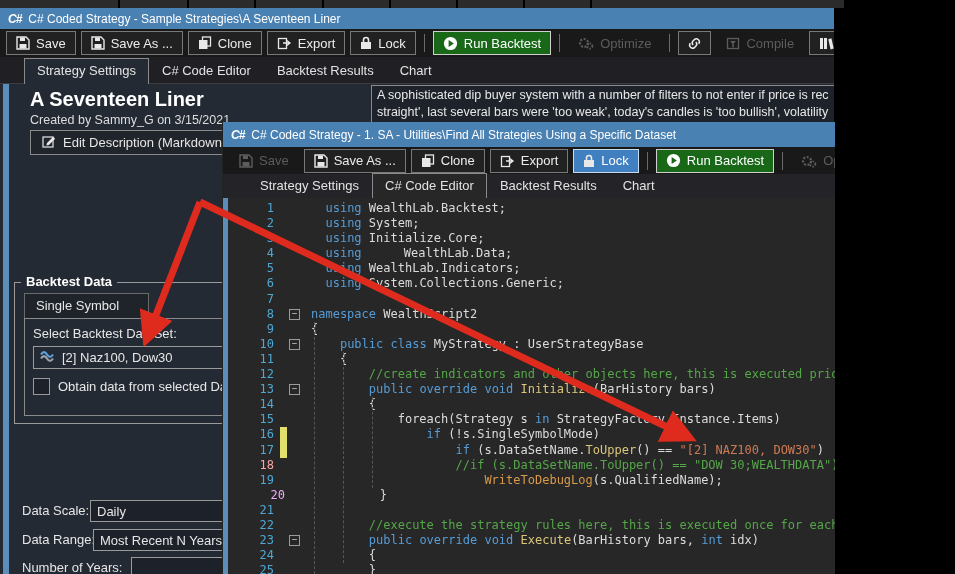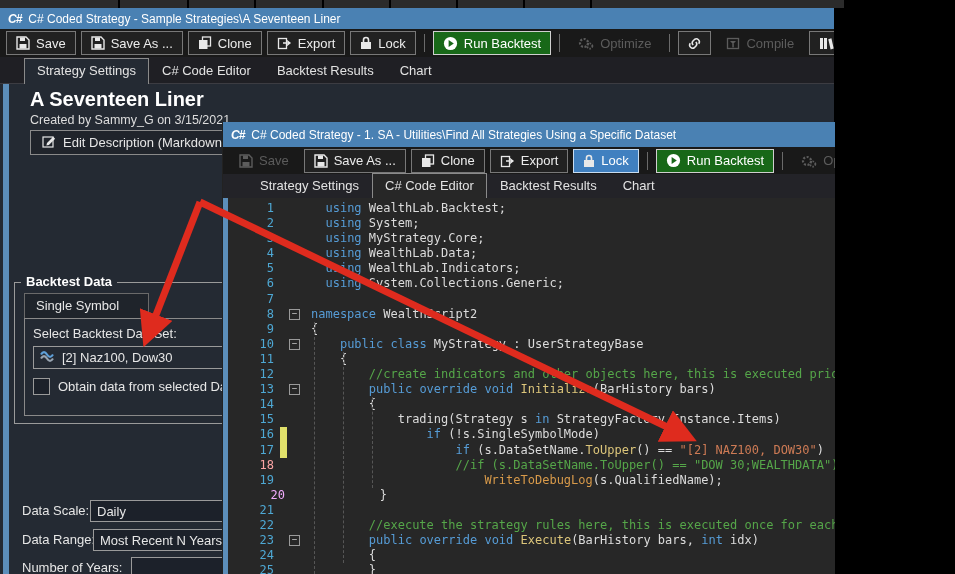--- a/index.html
+++ b/index.html
@@ -211,20 +211,24 @@
       <div class="abs" id="bw-editbtn">
         <span class="ic">
           <svg width="14" height="14" viewBox="0 0 14 14">
               <rect x="1" y="3" width="10" height="10" fill="none" stroke="#E8E8E8" stroke-width="1.2"></rect>
               <path d="M5 9l6.2-6.2 1.9 1.9L6.9 10.9 4.4 11.5z" fill="#E8E8E8"></path>
             </svg>
         </span>
         <span>Edit Description (Markdown)</span>
       </div>
 
+      <div class="abs" id="bw-desc">
+        <div>A sophisticated dip buyer system with a number of filters to not enter if price is rec</div>
+        <div>straight', last several bars were 'too weak', today's candles is 'too bullish', volatility</div>
+      </div>
 
       <div class="abs" id="btgroup">
         <span id="btgroup-legend">Backtest Data</span>
         <div id="btg-tabs">
             <div class="gtab">Single Symbol</div>
             <div class="gtab active">Portfolio Backtest</div>
           </div>
         <div id="btg-panel">
           <div id="btg-selectlabel">Select Backtest DataSet:</div>
           <div id="btg-dropdown">
@@ -343,33 +347,33 @@
       </div>
 
     <div id="fw-editor">
       <div class="bluestrip" style="left:0;top:0;width:5px;bottom:0;"></div>
       <div id="codewrap">
         <div class="guide" style="left:86px;top:120.8px;bottom:0;"></div>
         <div class="guide" style="left:115px;top:151px;height:211px;"></div>
         <div class="guide" style="left:144px;top:196.3px;height:90.6px;"></div>
       <div class="cline"><span class="cnum" style="color: rgb(78, 168, 212);">1</span><span class="cbarcol"></span><span class="cfold"></span><span><span style="color: rgb(220, 220, 220);">  </span><span style="color: rgb(86, 156, 214);">using</span><span style="color: rgb(220, 220, 220);"> WealthLab.Backtest;</span></span></div>
           <div class="cline"><span class="cnum" style="color: rgb(78, 168, 212);">2</span><span class="cbarcol"></span><span class="cfold"></span><span><span style="color: rgb(220, 220, 220);">  </span><span style="color: rgb(86, 156, 214);">using</span><span style="color: rgb(220, 220, 220);"> System;</span></span></div>
-          <div class="cline"><span class="cnum" style="color: rgb(78, 168, 212);">3</span><span class="cbarcol"></span><span class="cfold"></span><span><span style="color: rgb(220, 220, 220);">  </span><span style="color: rgb(86, 156, 214);">using</span><span style="color: rgb(220, 220, 220);"> MyStrategy.Core;</span></span></div>
-          <div class="cline"><span class="cnum" style="color: rgb(78, 168, 212);">4</span><span class="cbarcol"></span><span class="cfold"></span><span><span style="color: rgb(220, 220, 220);">  </span><span style="color: rgb(86, 156, 214);">using</span><span style="color: rgb(220, 220, 220);"> WealthLab.Data;</span></span></div>
+          <div class="cline"><span class="cnum" style="color: rgb(78, 168, 212);">3</span><span class="cbarcol"></span><span class="cfold"></span><span><span style="color: rgb(220, 220, 220);">  </span><span style="color: rgb(86, 156, 214);">using</span><span style="color: rgb(220, 220, 220);"> Initialize.Core;</span></span></div>
+          <div class="cline"><span class="cnum" style="color: rgb(78, 168, 212);">4</span><span class="cbarcol"></span><span class="cfold"></span><span><span style="color: rgb(220, 220, 220);">  </span><span style="color: rgb(86, 156, 214);">using</span><span style="color: rgb(220, 220, 220); padding-left: 35px;"> WealthLab.Data;</span></span></div>
           <div class="cline"><span class="cnum" style="color: rgb(78, 168, 212);">5</span><span class="cbarcol"></span><span class="cfold"></span><span><span style="color: rgb(220, 220, 220);">  </span><span style="color: rgb(86, 156, 214);">using</span><span style="color: rgb(220, 220, 220);"> WealthLab.Indicators;</span></span></div>
           <div class="cline"><span class="cnum" style="color: rgb(78, 168, 212);">6</span><span class="cbarcol"></span><span class="cfold"></span><span><span style="color: rgb(220, 220, 220);">  </span><span style="color: rgb(86, 156, 214);">using</span><span style="color: rgb(220, 220, 220);"> System.Collections.Generic;</span></span></div>
           <div class="cline"><span class="cnum" style="color: rgb(78, 168, 212);">7</span><span class="cbarcol"></span><span class="cfold"></span><span></span></div>
           <div class="cline"><span class="cnum" style="color: rgb(78, 168, 212);">8</span><span class="cbarcol"></span><span class="cfold"><span class="foldbox">−</span></span><span><span style="color: rgb(86, 156, 214);">namespace</span><span style="color: rgb(220, 220, 220);"> WealthScript2</span></span></div>
           <div class="cline"><span class="cnum" style="color: rgb(78, 168, 212);">9</span><span class="cbarcol"></span><span class="cfold"></span><span><span style="color: rgb(220, 220, 220);">{</span></span></div>
           <div class="cline"><span class="cnum" style="color: rgb(78, 168, 212);">10</span><span class="cbarcol"></span><span class="cfold"><span class="foldbox">−</span></span><span><span style="color: rgb(220, 220, 220);">    </span><span style="color: rgb(86, 156, 214);">public</span><span style="color: rgb(220, 220, 220);"> </span><span style="color: rgb(86, 156, 214);">class</span><span style="color: rgb(220, 220, 220);"> MyStrategy : UserStrategyBase</span></span></div>
           <div class="cline"><span class="cnum" style="color: rgb(78, 168, 212);">11</span><span class="cbarcol"></span><span class="cfold"></span><span><span style="color: rgb(220, 220, 220);">    {</span></span></div>
           <div class="cline"><span class="cnum" style="color: rgb(78, 168, 212);">12</span><span class="cbarcol"></span><span class="cfold"></span><span><span style="color: rgb(220, 220, 220);">        </span><span style="color: rgb(85, 166, 73);">//create indicators and other objects here, this is executed prior to the main trading loop</span></span></div>
           <div class="cline"><span class="cnum" style="color: rgb(78, 168, 212);">13</span><span class="cbarcol"></span><span class="cfold"><span class="foldbox">−</span></span><span><span style="color: rgb(220, 220, 220);">        </span><span style="color: rgb(86, 156, 214);">public</span><span style="color: rgb(220, 220, 220);"> </span><span style="color: rgb(86, 156, 214);">override</span><span style="color: rgb(220, 220, 220);"> </span><span style="color: rgb(86, 156, 214);">void</span><span style="color: rgb(220, 220, 220);"> </span><span style="color: rgb(220, 197, 122);">Initialize</span><span style="color: rgb(220, 220, 220);">(BarHistory bars)</span></span></div>
           <div class="cline"><span class="cnum" style="color: rgb(78, 168, 212);">14</span><span class="cbarcol"></span><span class="cfold"></span><span><span style="color: rgb(220, 220, 220);">        {</span></span></div>
-          <div class="cline"><span class="cnum" style="color: rgb(78, 168, 212);">15</span><span class="cbarcol"></span><span class="cfold"></span><span><span style="color: rgb(220, 220, 220);">            trading(Strategy s </span><span style="color: rgb(86, 156, 214);">in</span><span style="color: rgb(220, 220, 220);"> StrategyFactory.Instance.Items)</span></span></div>
+          <div class="cline"><span class="cnum" style="color: rgb(78, 168, 212);">15</span><span class="cbarcol"></span><span class="cfold"></span><span><span style="color: rgb(220, 220, 220);">            foreach(Strategy s </span><span style="color: rgb(86, 156, 214);">in</span><span style="color: rgb(220, 220, 220);"> StrategyFactory.Instance.Items)</span></span></div>
           <div class="cline"><span class="cnum" style="color: rgb(78, 168, 212);">16</span><span class="cbarcol"><span class="chbar"></span></span><span class="cfold"></span><span><span style="color: rgb(220, 220, 220);">                </span><span style="color: rgb(86, 156, 214);">if</span><span style="color: rgb(220, 220, 220);"> (!s.SingleSymbolMode)</span></span></div>
           <div class="cline"><span class="cnum" style="color: rgb(78, 168, 212);">17</span><span class="cbarcol"><span class="chbar"></span></span><span class="cfold"></span><span><span style="color: rgb(220, 220, 220);">                    </span><span style="color: rgb(86, 156, 214);">if</span><span style="color: rgb(220, 220, 220);"> (s.DataSetName.</span><span style="color: rgb(220, 197, 122);">ToUpper</span><span style="color: rgb(220, 220, 220);">() == </span><span style="color: rgb(206, 123, 85);">"[2] NAZ100, DOW30"</span><span style="color: rgb(220, 220, 220);">)</span></span></div>
           <div class="cline"><span class="cnum" style="color: #fca5a5;">18</span><span class="cbarcol"></span><span class="cfold"></span><span><span style="color: rgb(220, 220, 220);">                    </span><span style="color: rgb(85, 166, 73);">//if (s.DataSetName.ToUpper() == "DOW 30;WEALTHDATA")</span></span></div>
           <div class="cline"><span class="cnum" style="color: rgb(78, 168, 212);">19</span><span class="cbarcol"></span><span class="cfold"></span><span><span style="color: rgb(220, 220, 220);">                        </span><span style="color: rgb(216, 154, 74);">WriteToDebugLog</span><span style="color: rgb(220, 220, 220);">(s.QualifiedName);</span></span></div>
           <div class="cline"><span class="cnum" style="color: #f0abfc; margin-left: 11px;">20</span><span class="cbarcol"></span><span class="cfold"></span><span><span style="color: rgb(220, 220, 220);">        }</span></span></div>
           <div class="cline"><span class="cnum" style="color: rgb(78, 168, 212);">21</span><span class="cbarcol"></span><span class="cfold"></span><span></span></div>
           <div class="cline"><span class="cnum" style="color: rgb(78, 168, 212);">22</span><span class="cbarcol"></span><span class="cfold"></span><span><span style="color: rgb(220, 220, 220);">        </span><span style="color: rgb(85, 166, 73);">//execute the strategy rules here, this is executed once for each bar in the backtest history</span></span></div>
           <div class="cline"><span class="cnum" style="color: rgb(78, 168, 212);">23</span><span class="cbarcol"></span><span class="cfold"><span class="foldbox">−</span></span><span><span style="color: rgb(220, 220, 220);">        </span><span style="color: rgb(86, 156, 214);">public</span><span style="color: rgb(220, 220, 220);"> </span><span style="color: rgb(86, 156, 214);">override</span><span style="color: rgb(220, 220, 220);"> </span><span style="color: rgb(86, 156, 214);">void</span><span style="color: rgb(220, 220, 220);"> </span><span style="color: rgb(220, 197, 122);">Execute</span><span style="color: rgb(220, 220, 220);">(BarHistory bars, </span><span style="color: rgb(86, 156, 214);">int</span><span style="color: rgb(220, 220, 220);"> idx)</span></span></div>
           <div class="cline"><span class="cnum" style="color: rgb(78, 168, 212);">24</span><span class="cbarcol"></span><span class="cfold"></span><span><span style="color: rgb(220, 220, 220);">        {</span></span></div>
           <div class="cline"><span class="cnum" style="color: rgb(78, 168, 212);">25</span><span class="cbarcol"></span><span class="cfold"></span><span><span style="color: rgb(220, 220, 220);">        }</span></span></div>

